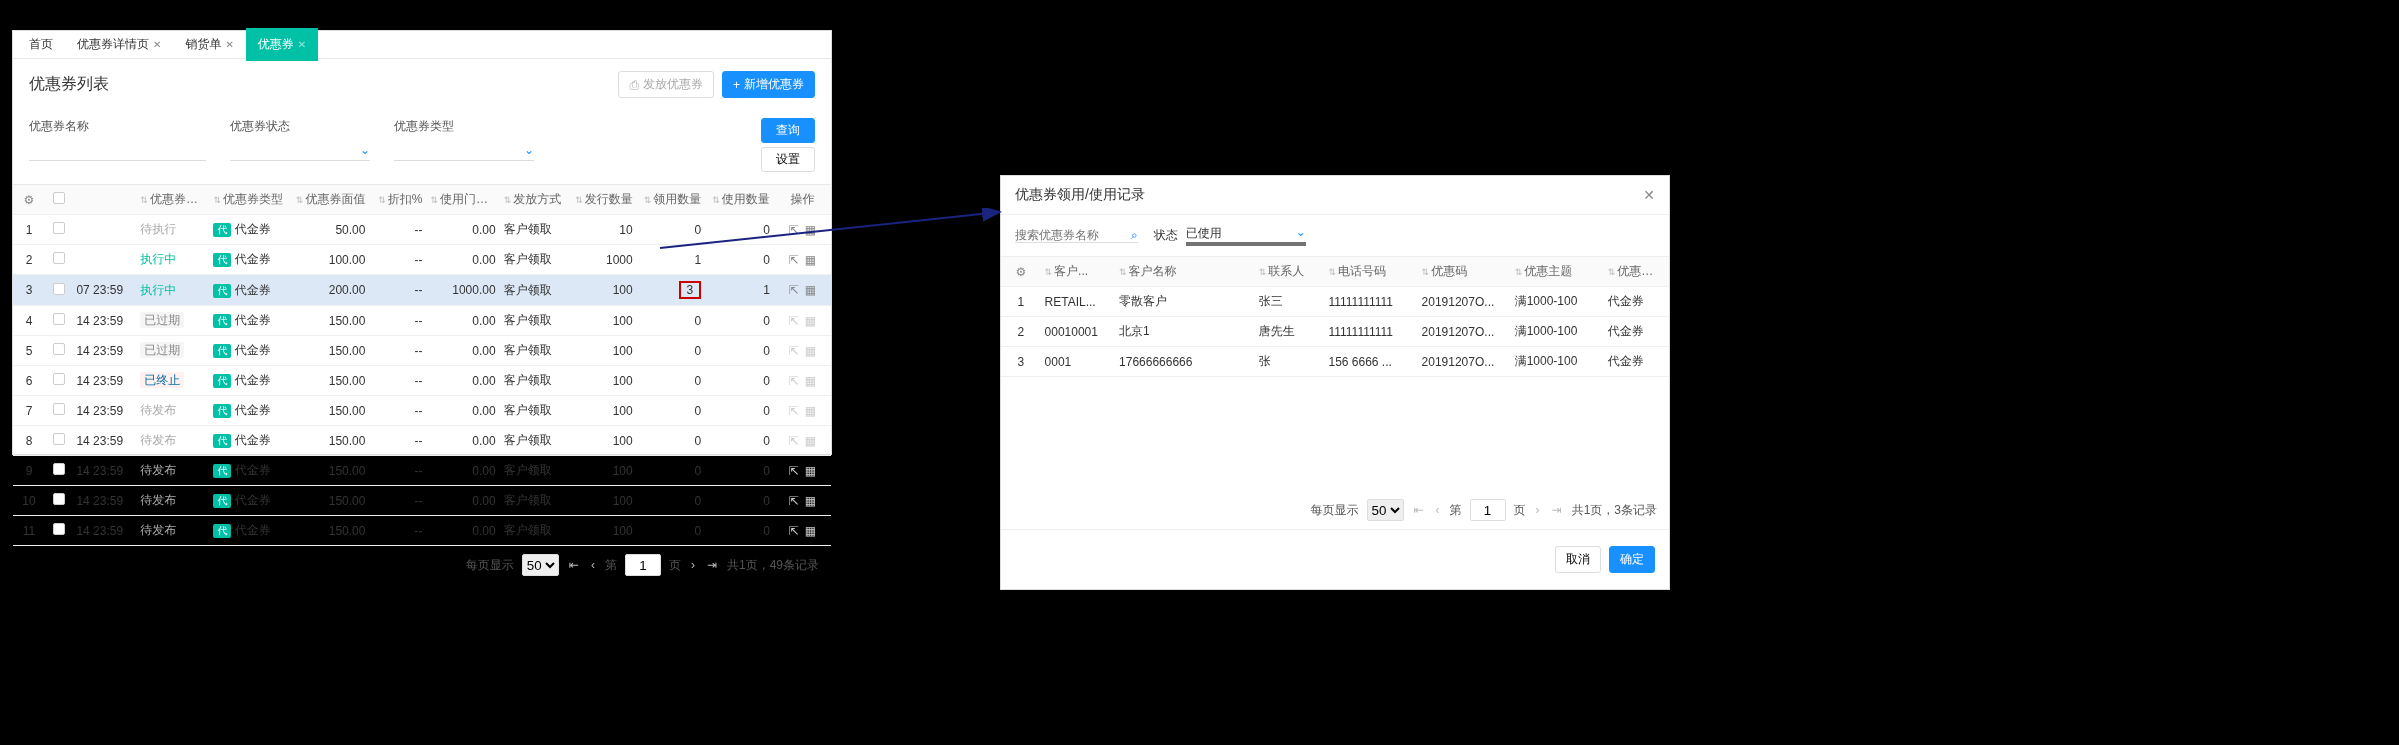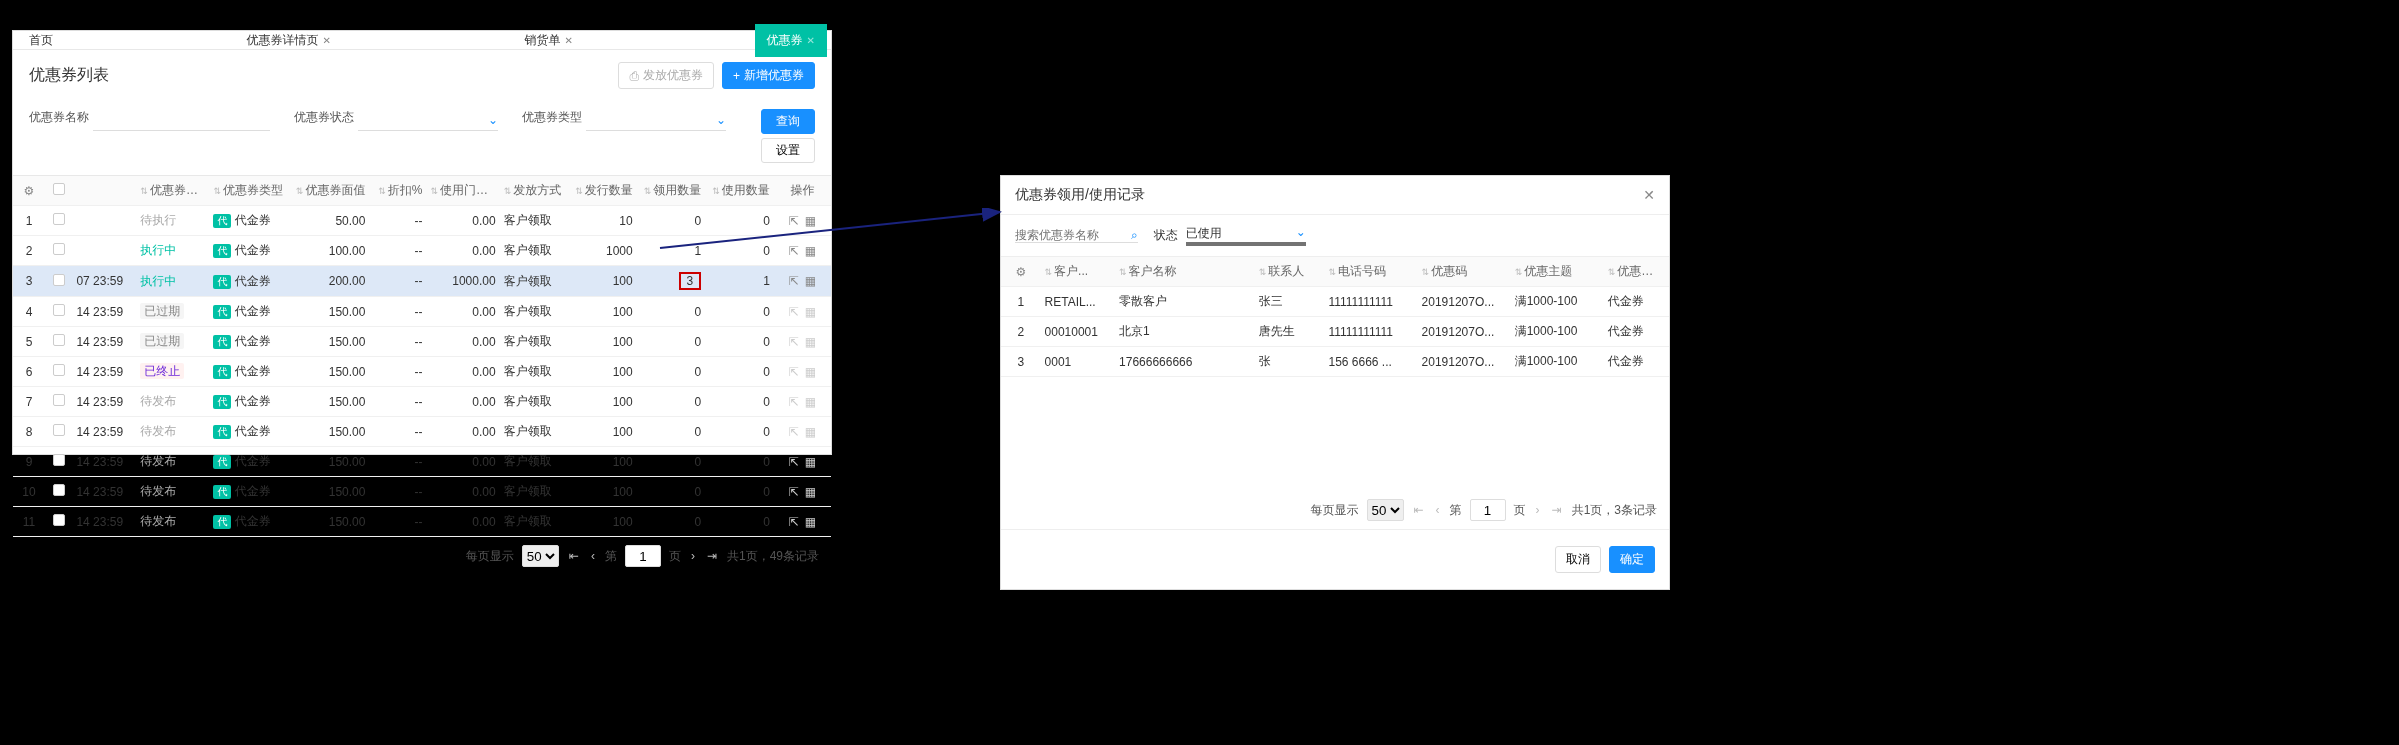--- a/index.html
+++ b/index.html
@@ -3,36 +3,36 @@
 <meta charset="utf-8">
 <style>
 * { box-sizing: border-box; margin: 0; padding: 0; }
 body { font-family: -apple-system, "Microsoft YaHei", sans-serif; font-size: 12px; background: #000; color: #333; }
 .app-container { position: relative; width: 2399px; height: 745px; }
 
 
 .main-panel { position: absolute; left: 12px; top: 30px; width: 820px; height: 425px; background: #fff; border: 1px solid #ddd; }
 
 
-.tabs { display: flex; border-bottom: 1px solid #e8e8e8; height: 19px; align-items: center; padding: 0 4px; justify-content: space-between; }
+.tabs { display: flex; border-bottom: 1px solid #e8e8e8; height: 28px; align-items: center; padding: 0 4px; }
 .tab { padding: 8px 12px; display: flex; align-items: center; gap: 4px; cursor: pointer; font-size: 12px; }
 .tab.active { background: #00c1a5; color: #fff; }
 .tab .close { opacity: .6; cursor: pointer; font-size: 10px; }
 
 
 .title-row { display: flex; justify-content: space-between; align-items: center; padding: 12px 16px; }
 .title-row h2 { font-size: 16px; font-weight: 500; }
 .title-actions { display: flex; gap: 8px; align-items: center; }
 .btn { padding: 4px 10px; border-radius: 3px; border: 1px solid #ddd; background: #fff; cursor: pointer; font-size: 12px; display: inline-flex; align-items: center; gap: 4px; }
 .btn.disabled { color: #aaa; }
 .btn.primary { background: #1890ff; color: #fff; border-color: #1890ff; }
 
 
 .filter-row { display: flex; gap: 24px; padding: 8px 16px 12px; align-items: flex-start; }
-.filter-item { display: flex; flex-direction: row; gap: 4px; }
+.filter-item { display: flex; flex-direction: column; gap: 4px; }
 .filter-item label { color: #555; }
 .filter-item .input { border: none; border-bottom: 1px solid #ddd; min-width: 140px; height: 22px; background: transparent; }
 .select-wrap { border-bottom: 1px solid #ddd; min-width: 140px; height: 22px; display: flex; justify-content: flex-end; align-items: center; color: #1890ff; }
 .filter-actions { display: flex; flex-direction: column; gap: 4px; margin-left: auto; }
 .btn-sm { padding: 3px 14px; border-radius: 3px; font-size: 12px; cursor: pointer; border: 1px solid #ddd; background: #fff; }
 .btn-sm.primary { background: #1890ff; color: #fff; border-color: #1890ff; }
 
 
 .table-wrap { border-top: 1px solid #e8e8e8; overflow: hidden; }
 table { width: 100%; border-collapse: collapse; table-layout: fixed; }
@@ -41,21 +41,21 @@
 th .sort { color: #bbb; font-size: 9px; display: inline-block; margin-right: 2px; }
 .col-center { text-align: center; }
 .col-right { text-align: right; }
 tr.highlight { background: #dde8f7; }
 .chk { width: 12px; height: 12px; border: 1px solid #ccc; border-radius: 2px; display: inline-block; background: #fff; }
 .gear { color: #888; }
 .badge { display: inline-block; padding: 0 4px; border-radius: 2px; background: #00c1a5; color: #fff; font-size: 10px; line-height: 14px; }
 .status { color: #888; }
 .status.running { color: #00c1a5; }
 .status.pending { color: #aaa; }
-.status.terminated { color: #6d28d9; background: #fff1f0; padding: 1px 4px; border-radius: 2px; }
+.status.terminated { color: #0369a1; background: #fff1f0; padding: 1px 4px; border-radius: 2px; }
 .status.expired { color: #888; background: #f5f5f5; padding: 1px 4px; border-radius: 2px; }
 .action-icons { display: flex; gap: 6px; justify-content: center; color: #888; }
 .action-icons.off { color: #ccc; }
 .num-box { border: 2px solid #c00; padding: 0 6px; display: inline-block; }
 
 
 .pagination { display: flex; justify-content: flex-end; align-items: center; gap: 8px; padding: 8px 12px; font-size: 12px; color: #555; }
 .pagination input { width: 36px; height: 22px; text-align: center; border: 1px solid #ddd; border-radius: 2px; }
 .pagination select { height: 22px; border: 1px solid #ddd; border-radius: 2px; }
 .pg-btn { color: #bbb; cursor: pointer; padding: 0 2px; }

